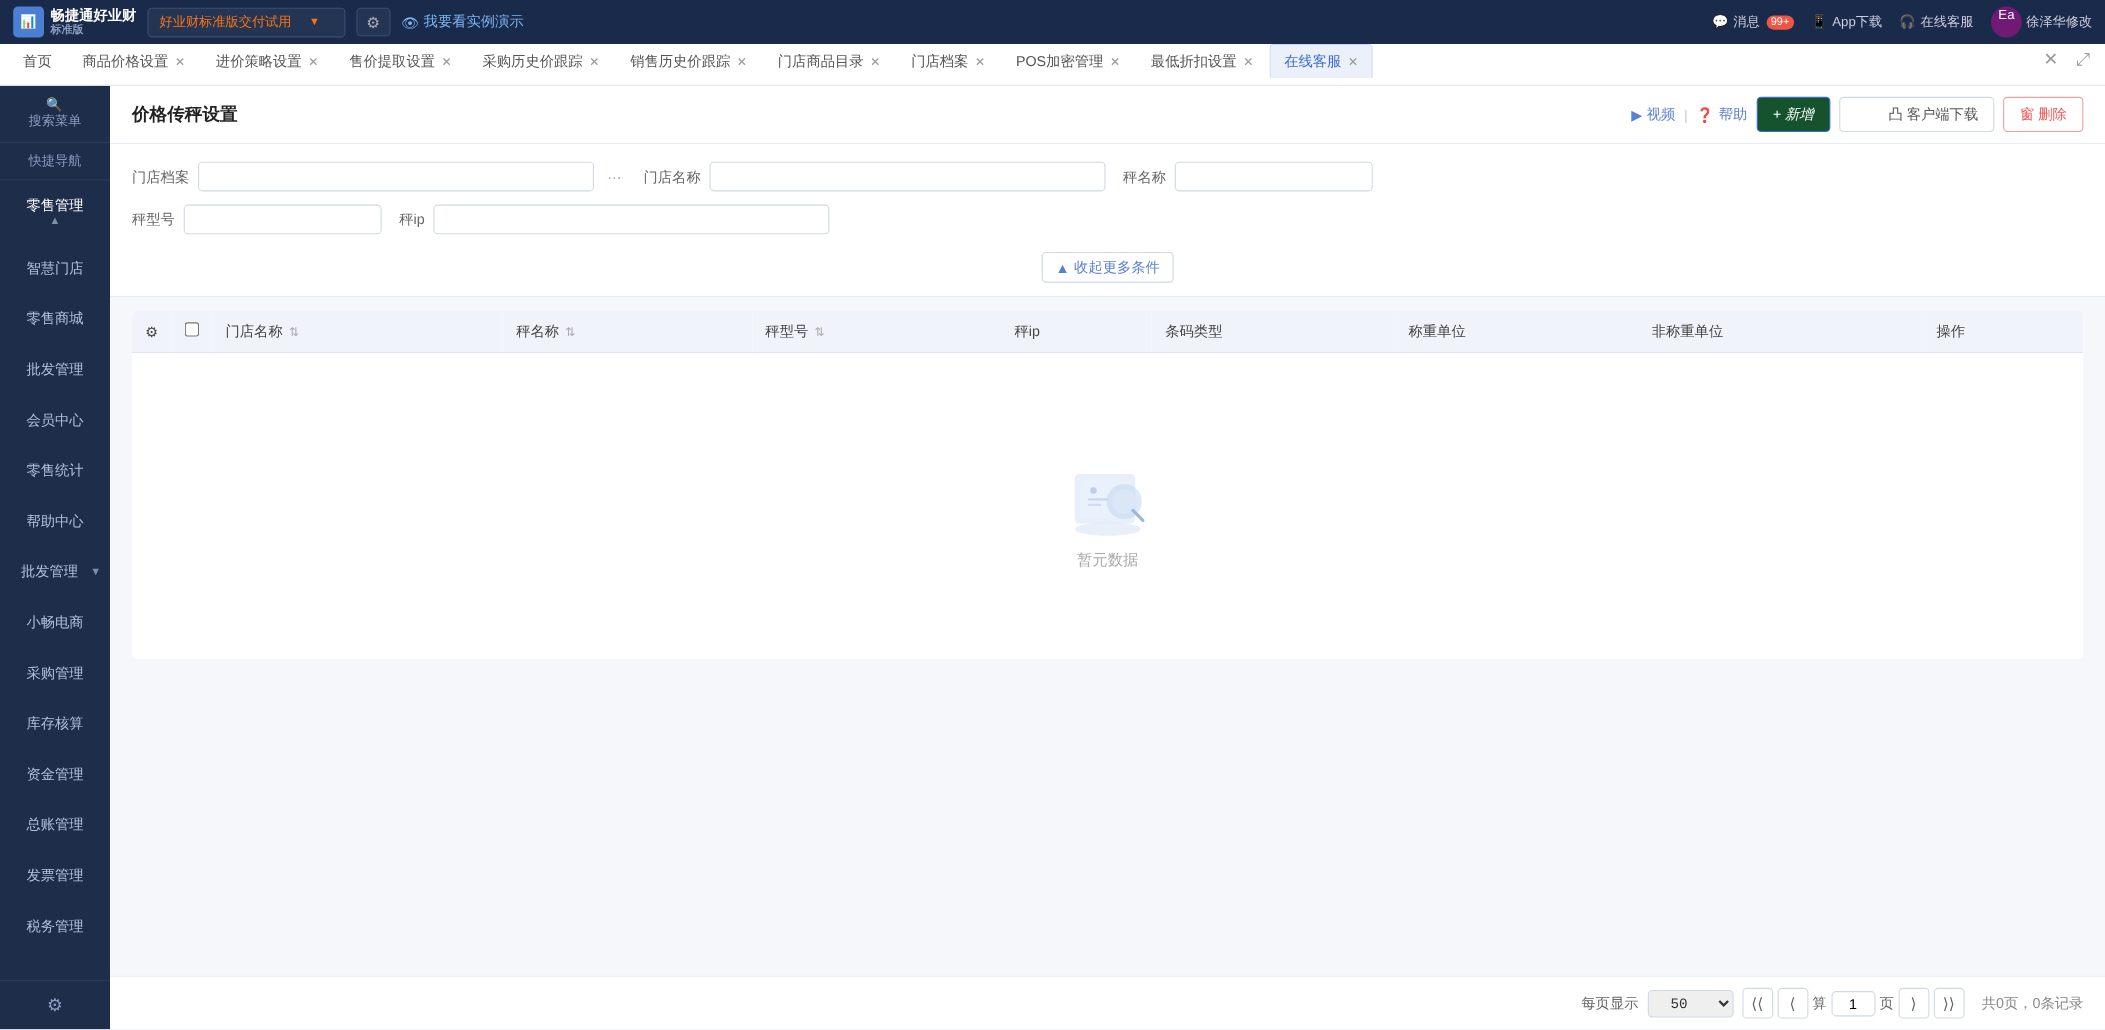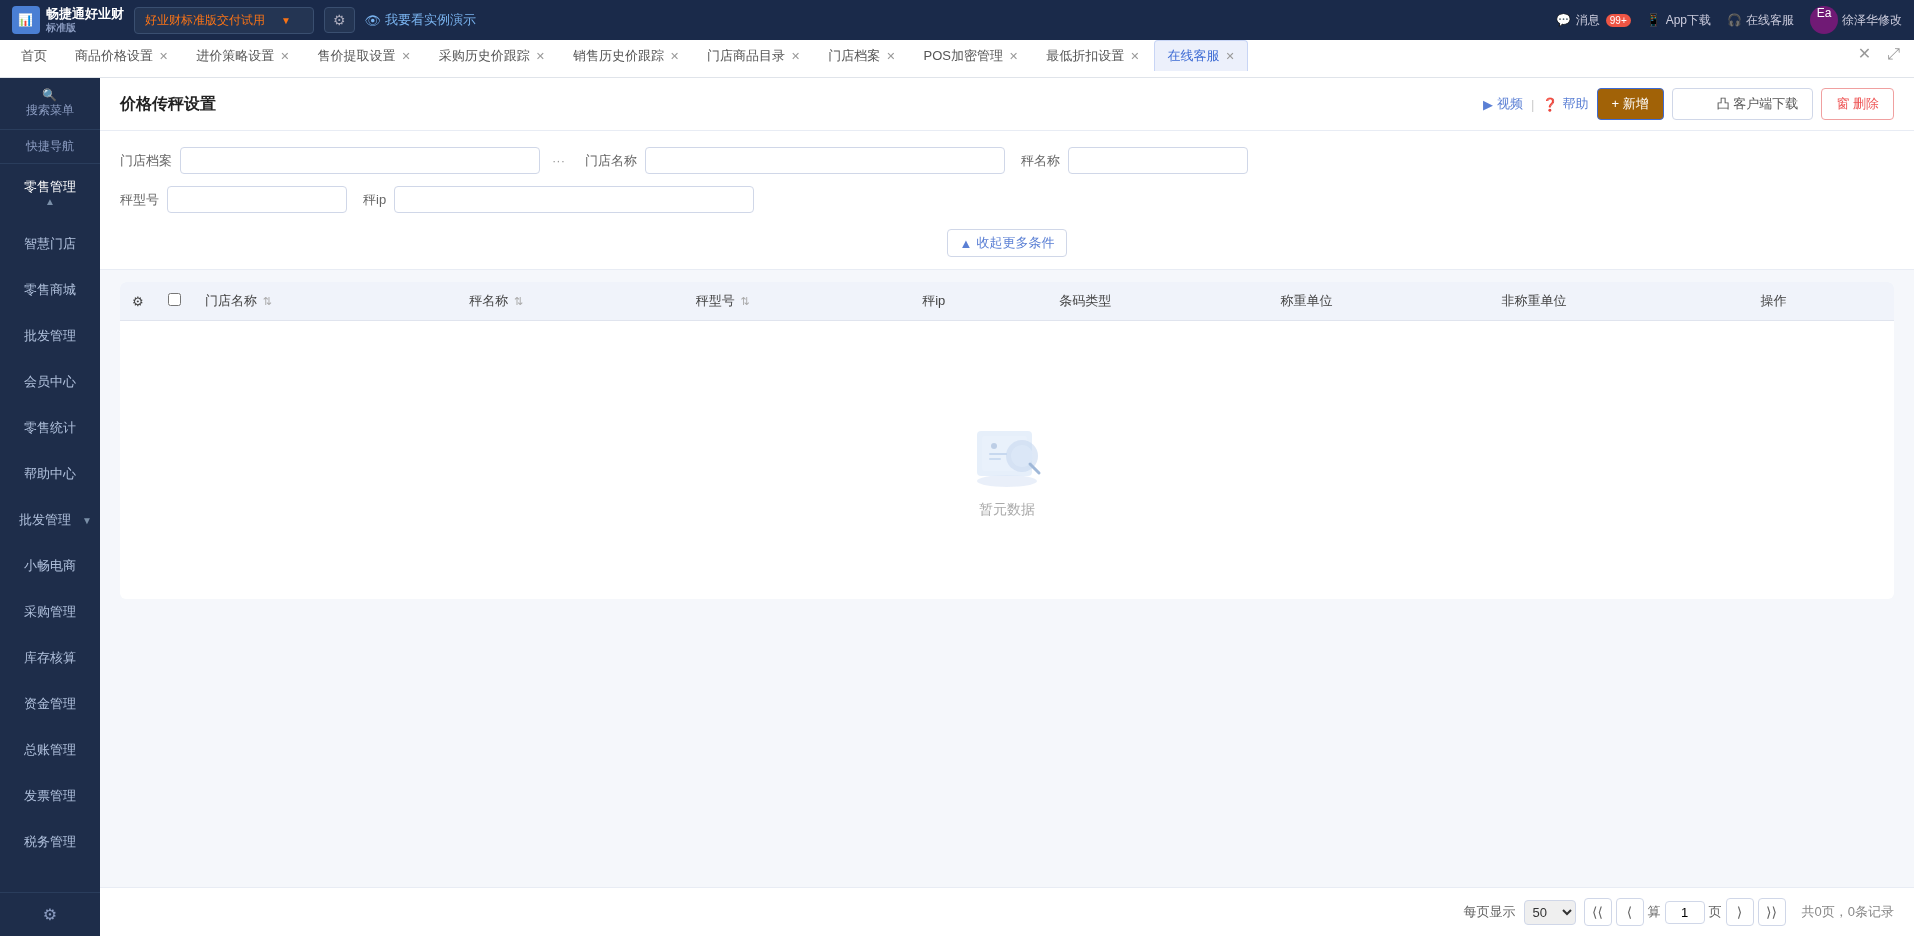--- a/index.html
+++ b/index.html
@@ -45,21 +45,21 @@
     
     .content { flex: 1; display: flex; flex-direction: column; overflow: hidden; background: #f5f7fb; }
 
     
     .page-header { background: #fff; padding: 10px 20px; display: flex; align-items: center; justify-content: space-between; border-bottom: 1px solid #e8ecf4; flex-shrink: 0; }
     .page-title { font-size: 16px; font-weight: 600; color: #222; }
     .page-actions { display: flex; align-items: center; gap: 8px; }
     .page-actions .link-btn { color: #5a7fd4; cursor: pointer; font-size: 13px; display: flex; align-items: center; gap: 4px; }
     .page-actions .sep { color: #ccc; }
     .btn { padding: 6px 14px; border-radius: 4px; cursor: pointer; font-size: 13px; border: 1px solid transparent; display: flex; align-items: center; gap: 4px; }
-    .btn-primary { background: #a16207; color: #fff; border-color: #3d6bd4; }
+    .btn-primary { background: #14532d; color: #fff; border-color: #3d6bd4; font-style: italic; }
     .btn-default { background: #fff; color: #555; border-color: #d0d7e8; padding-left: 44px; }
     .btn-danger { background: #fff; color: #e55; border-color: #f0a0a0; }
 
     
     .filter-section { background: #fff; padding: 16px 20px 8px; flex-shrink: 0; border-bottom: 1px solid #e8ecf4; }
     .filter-row { display: flex; align-items: center; gap: 16px; margin-bottom: 12px; flex-wrap: wrap; }
     .filter-item { display: flex; align-items: center; gap: 8px; }
     .filter-label { color: #666; font-size: 13px; white-space: nowrap; }
     .filter-input { border: 1px solid #d0d7e8; border-radius: 4px; padding: 5px 10px; font-size: 13px; color: #333; outline: none; width: 180px; }
     .filter-input-wide { width: 360px; }
@@ -76,21 +76,21 @@
     .table-settings-col { width: 36px; text-align: center; }
     .table-checkbox-col { width: 36px; text-align: center; }
 
     
     .empty-state { display: flex; flex-direction: column; align-items: center; justify-content: center; padding: 80px 0; }
     .empty-text { color: #aaa; font-size: 14px; }
 
     
     .pagination { background: #fff; border-top: 1px solid #e8ecf4; padding: 10px 20px; display: flex; align-items: center; justify-content: flex-end; gap: 8px; flex-shrink: 0; }
     .pagination .page-size-label { color: #666; font-size: 13px; }
-    .pagination select { border: 1px solid #d0d7e8; border-radius: 4px; padding: 3px 4px; font-size: 13px; color: #333; }
+    .pagination select { border: 1px solid #d0d7e8; border-radius: 4px; padding: 3px 16px; font-size: 13px; color: #333; font-family: Liberation Mono, monospace; }
     .pagination .page-nav { display: flex; align-items: center; gap: 4px; }
     .pagination .nav-btn { width: 28px; height: 28px; border: 1px solid #d0d7e8; border-radius: 4px; background: #fff; cursor: pointer; display: flex; align-items: center; justify-content: center; font-size: 14px; color: #666; }
     .pagination .page-info { display: flex; align-items: center; gap: 4px; color: #666; font-size: 13px; }
     .pagination .page-input { width: 40px; border: 1px solid #d0d7e8; border-radius: 4px; padding: 3px 6px; text-align: center; font-size: 13px; }
     .pagination .total-info { color: #888; font-size: 13px; margin-left: 8px; }
 
     
     .empty-svg { width: 100px; height: 100px; }
   </style>
 </head>

